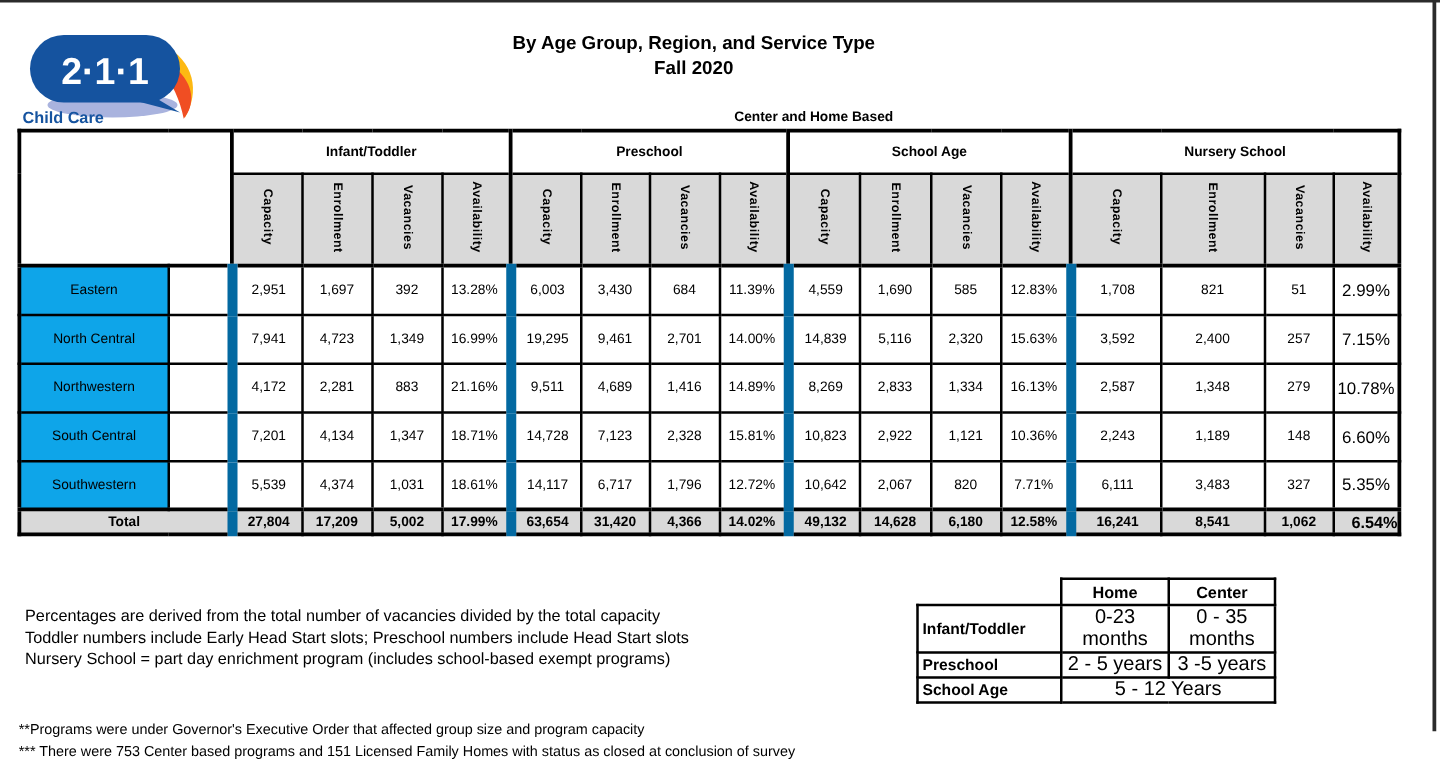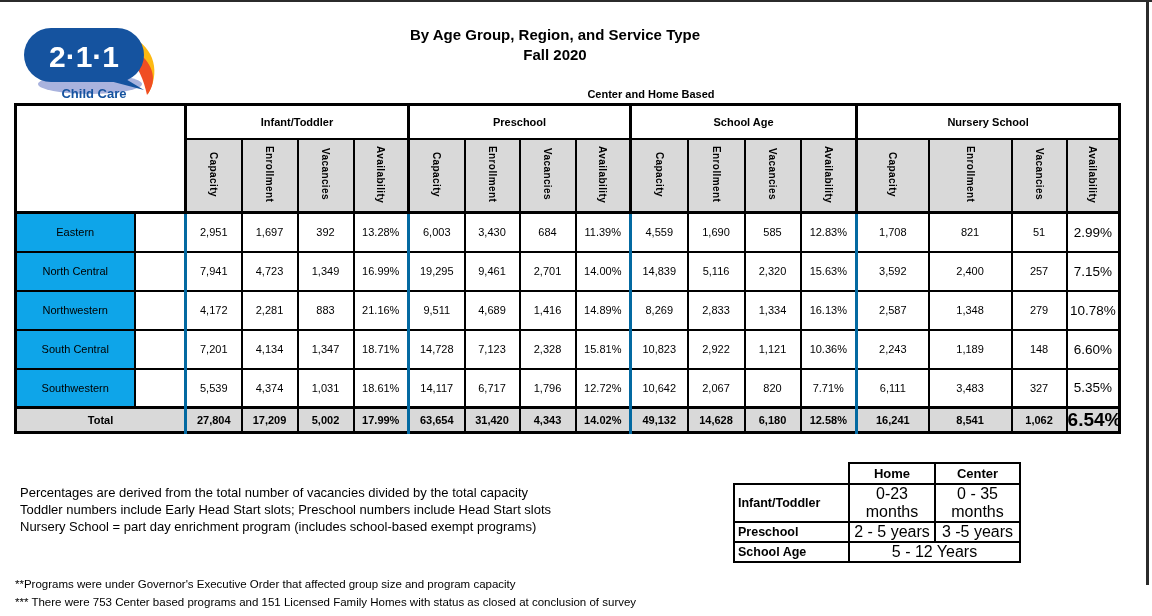--- a/index.html
+++ b/index.html
@@ -5,21 +5,21 @@
   * { box-sizing: border-box; }
   body { margin: 0; background: #ffffff; font-family: "Liberation Sans", sans-serif; }
   .page { position: relative; width: 1152px; height: 616px; background: #fff; overflow: hidden; }
 
   
   .top-line   { position: absolute; left: 0; top: 0; width: 1152px; height: 2px; background: #2b2b2b; }
   .right-line { position: absolute; left: 1146px; top: 0; width: 3px; height: 585px; background: #2b2b2b; }
 
   
   .logo-wrap { position: absolute; left: 18px; top: 22px; width: 152px; height: 82px; }
-  .logo-caption { position: absolute; left: 0; top: 64px; width: 152px; text-align: center;
+  .logo-caption { position: absolute; left: 0; top: 64px; width: 152px; text-align: left;
                   font-weight: bold; font-size: 13px; color: #15539f; }
 
   
   .title-block { position: absolute; left: 255px; top: 25px; width: 600px; text-align: center;
                  font-weight: bold; font-size: 15px; line-height: 20px; color: #000; }
   .subtitle { position: absolute; left: 351px; top: 88px; width: 600px; text-align: center;
               font-weight: bold; font-size: 11px; color: #000; }
 
   
   .main-table-wrap { position: absolute; left: 14px; top: 103px; }
@@ -28,26 +28,26 @@
   table.main .corner { background: #fff; border-bottom: 3px solid #000; border-right: 3px solid #000; }
   table.main th.group { font-size: 11px; font-weight: bold; background: #fff; height: 34px; border-left: 3px solid #000; }
   table.main th.vhead { background: #d9d9d9; height: 74px; border-bottom: 3px solid #000; vertical-align: middle; }
   table.main th.vhead.gb { border-left: 3px solid #000; }
   .vlabel { writing-mode: vertical-rl; display: inline-block; font-size: 10px; font-weight: bold;
             letter-spacing: 0.4px; white-space: nowrap; margin-top: 2px; }
   table.main tr.datarow { height: 39px; }
   table.main th.region { font-size: 11px; font-weight: normal; background: #0ea5e9; }
   table.main td.spacer { background: #fff; }
   table.main td.num { font-size: 11px; }
-  table.main td.gb { border-left: 3px solid #0369a1; }
+  table.main td.gb { border-left: 8px solid #0369a1; }
   table.main td.big { font-size: 13.5px; }
   table.main tr.totalrow { height: 20px; margin-top: 20px; }
   table.main tr.totalrow th, table.main tr.totalrow td {
       background: #d9d9d9; font-weight: bold; font-size: 11px; border-top: 3px solid #000; }
-  table.main tr.totalrow td.big { font-size: 19px; }
+  table.main tr.totalrow td.big { font-size: 13px; text-align: right; }
 
   
   .notes { position: absolute; left: 20px; top: 484px; font-size: 13px; line-height: 17px; color: #000; }
   .footnotes { position: absolute; left: 15px; top: 551px; font-size: 11.5px; line-height: 18px; color: #000; margin-top: 24px; }
 
   
   .legend-wrap { position: absolute; left: 733px; top: 462px; }
   table.legend { border-collapse: collapse; table-layout: fixed; width: 286px; }
   table.legend td, table.legend th { border: 2.5px solid #000; padding: 0; background: #fff; }
   table.legend .noborder { border: none; background: transparent; }
@@ -232,21 +232,21 @@
             <td class="num big">5.35%</td>
           </tr>
           <tr class="totalrow">
             <th colspan="2">Total</th>
             <td class="num gb">27,804</td>
             <td class="num">17,209</td>
             <td class="num">5,002</td>
             <td class="num">17.99%</td>
             <td class="num gb">63,654</td>
             <td class="num">31,420</td>
-            <td class="num">4,343</td>
+            <td class="num">4,366</td>
             <td class="num">14.02%</td>
             <td class="num gb">49,132</td>
             <td class="num">14,628</td>
             <td class="num">6,180</td>
             <td class="num">12.58%</td>
             <td class="num gb">16,241</td>
             <td class="num">8,541</td>
             <td class="num">1,062</td>
             <td class="num big">6.54%</td>
           </tr>

